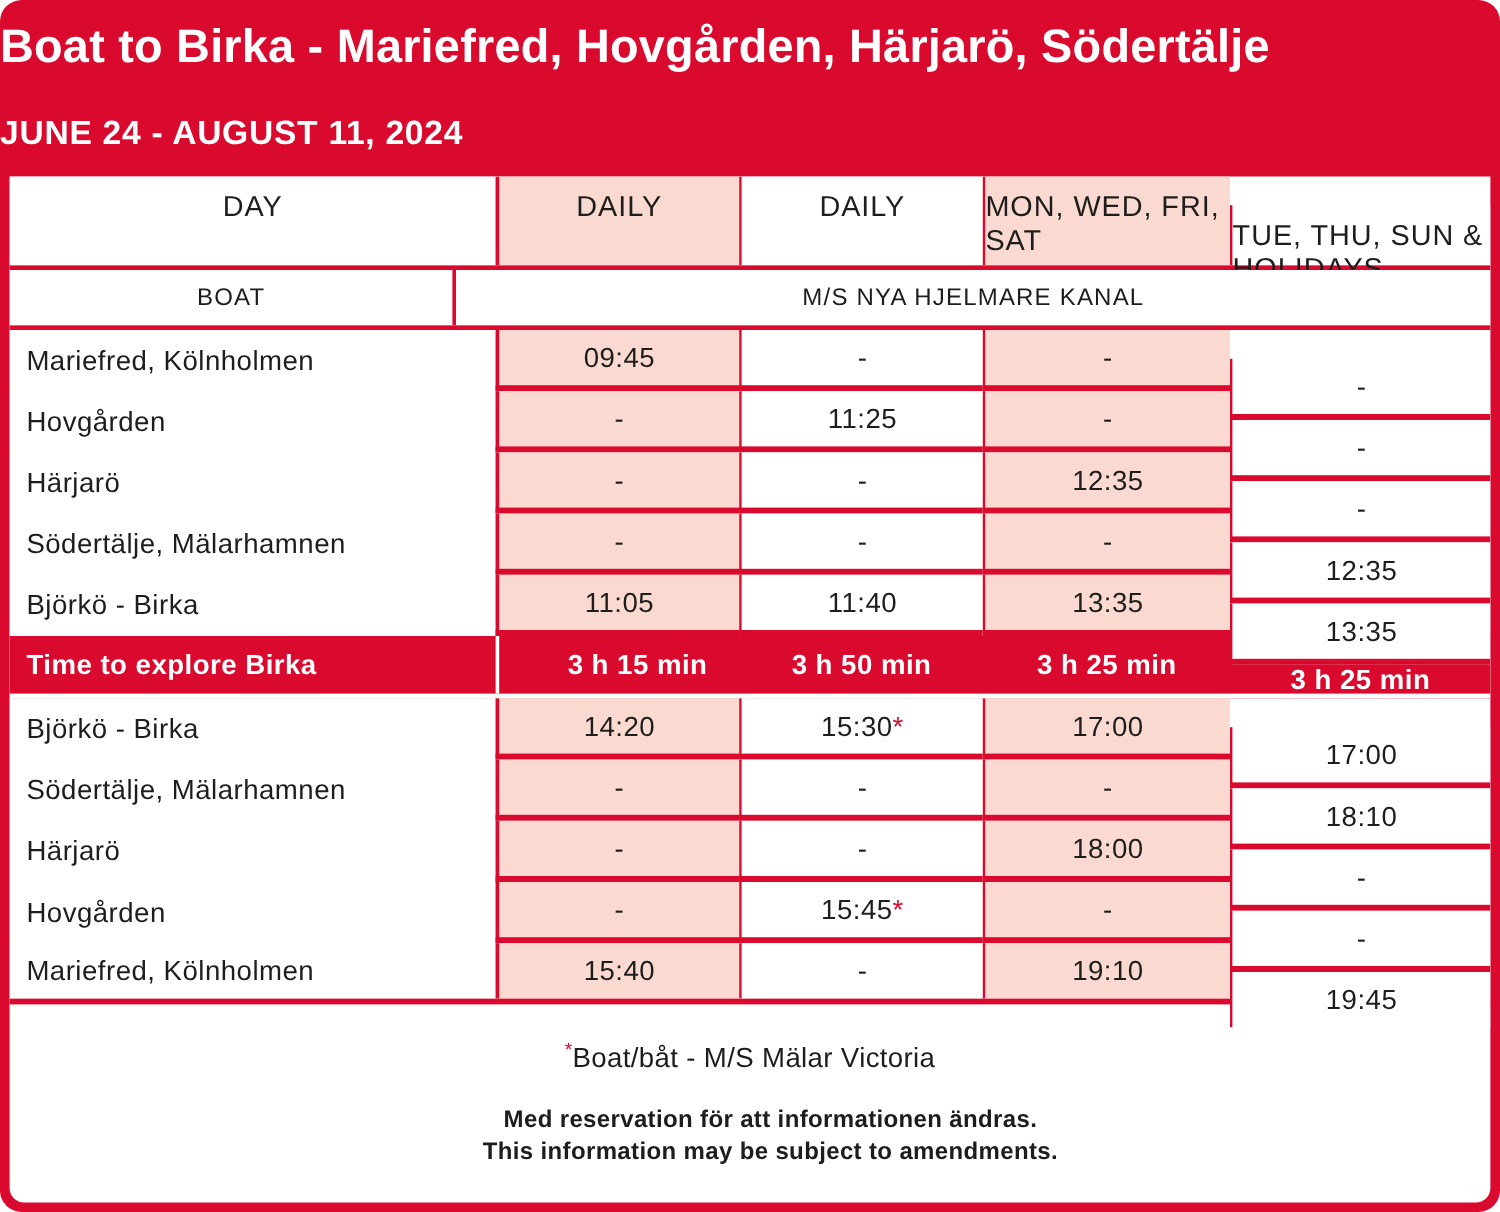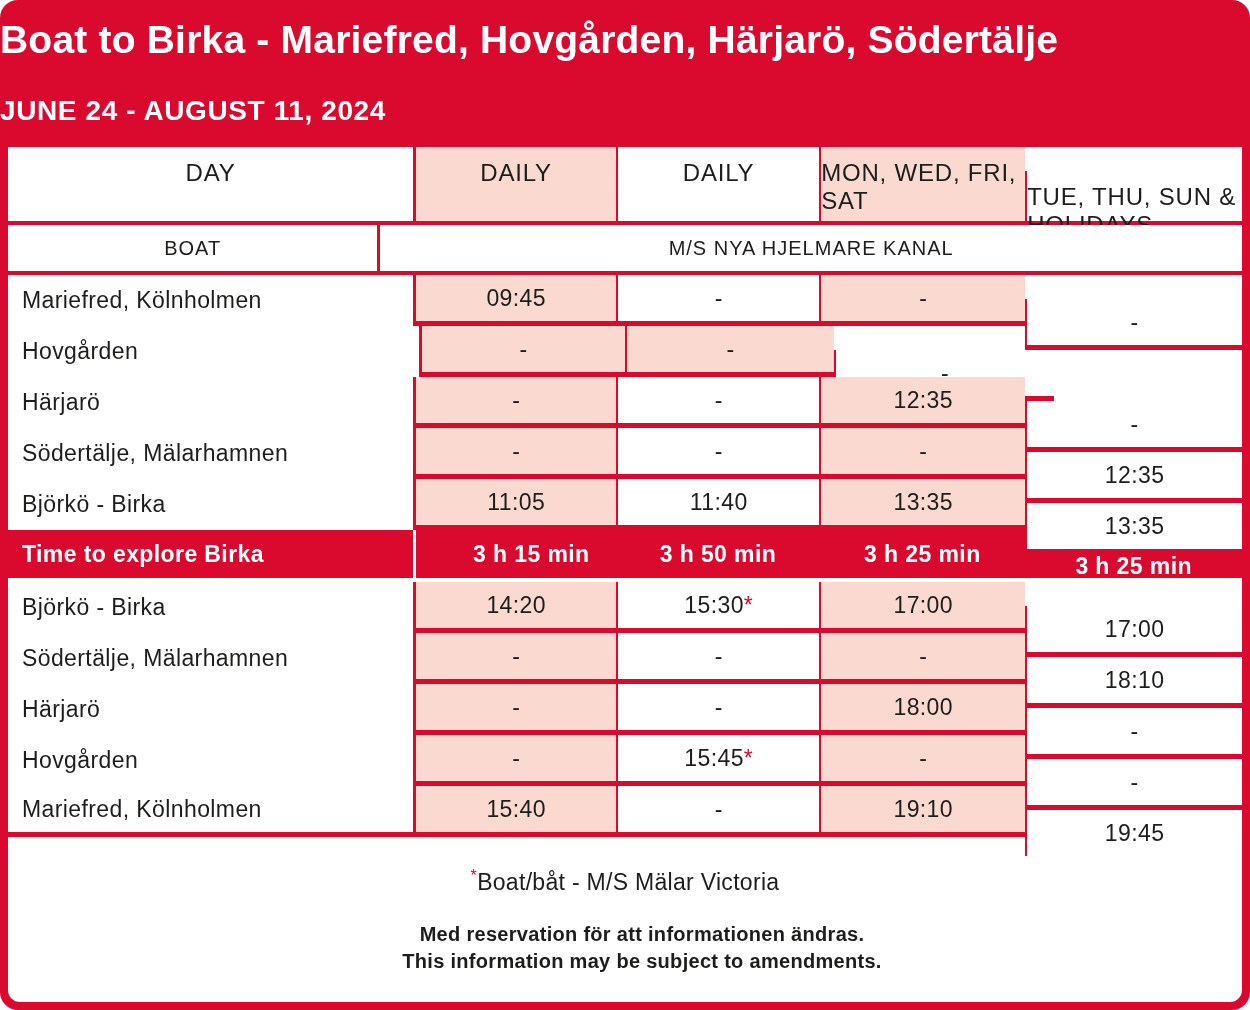--- a/index.html
+++ b/index.html
@@ -174,20 +174,21 @@
           <div class="row data-row">
             <div class="cell c1 day-cell">Mariefred, Kölnholmen</div>
             <div class="cell time-cell c2 pink">09:45</div>
             <div class="cell time-cell c3">-</div>
             <div class="cell time-cell c4 pink">-</div>
             <div class="cell time-cell c5">-</div>
           </div>
           <div class="row data-row">
             <div class="cell c1 day-cell">Hovgården</div>
             <div class="cell time-cell c2 pink">-</div>
+            <div class="cell time-cell c3">11:25</div>
             <div class="cell time-cell c4 pink">-</div>
             <div class="cell time-cell c5">-</div>
           </div>
           <div class="row data-row">
             <div class="cell c1 day-cell">Härjarö</div>
             <div class="cell time-cell c2 pink">-</div>
             <div class="cell time-cell c3">-</div>
             <div class="cell time-cell c4 pink">12:35</div>
             <div class="cell time-cell c5">-</div>
           </div>

